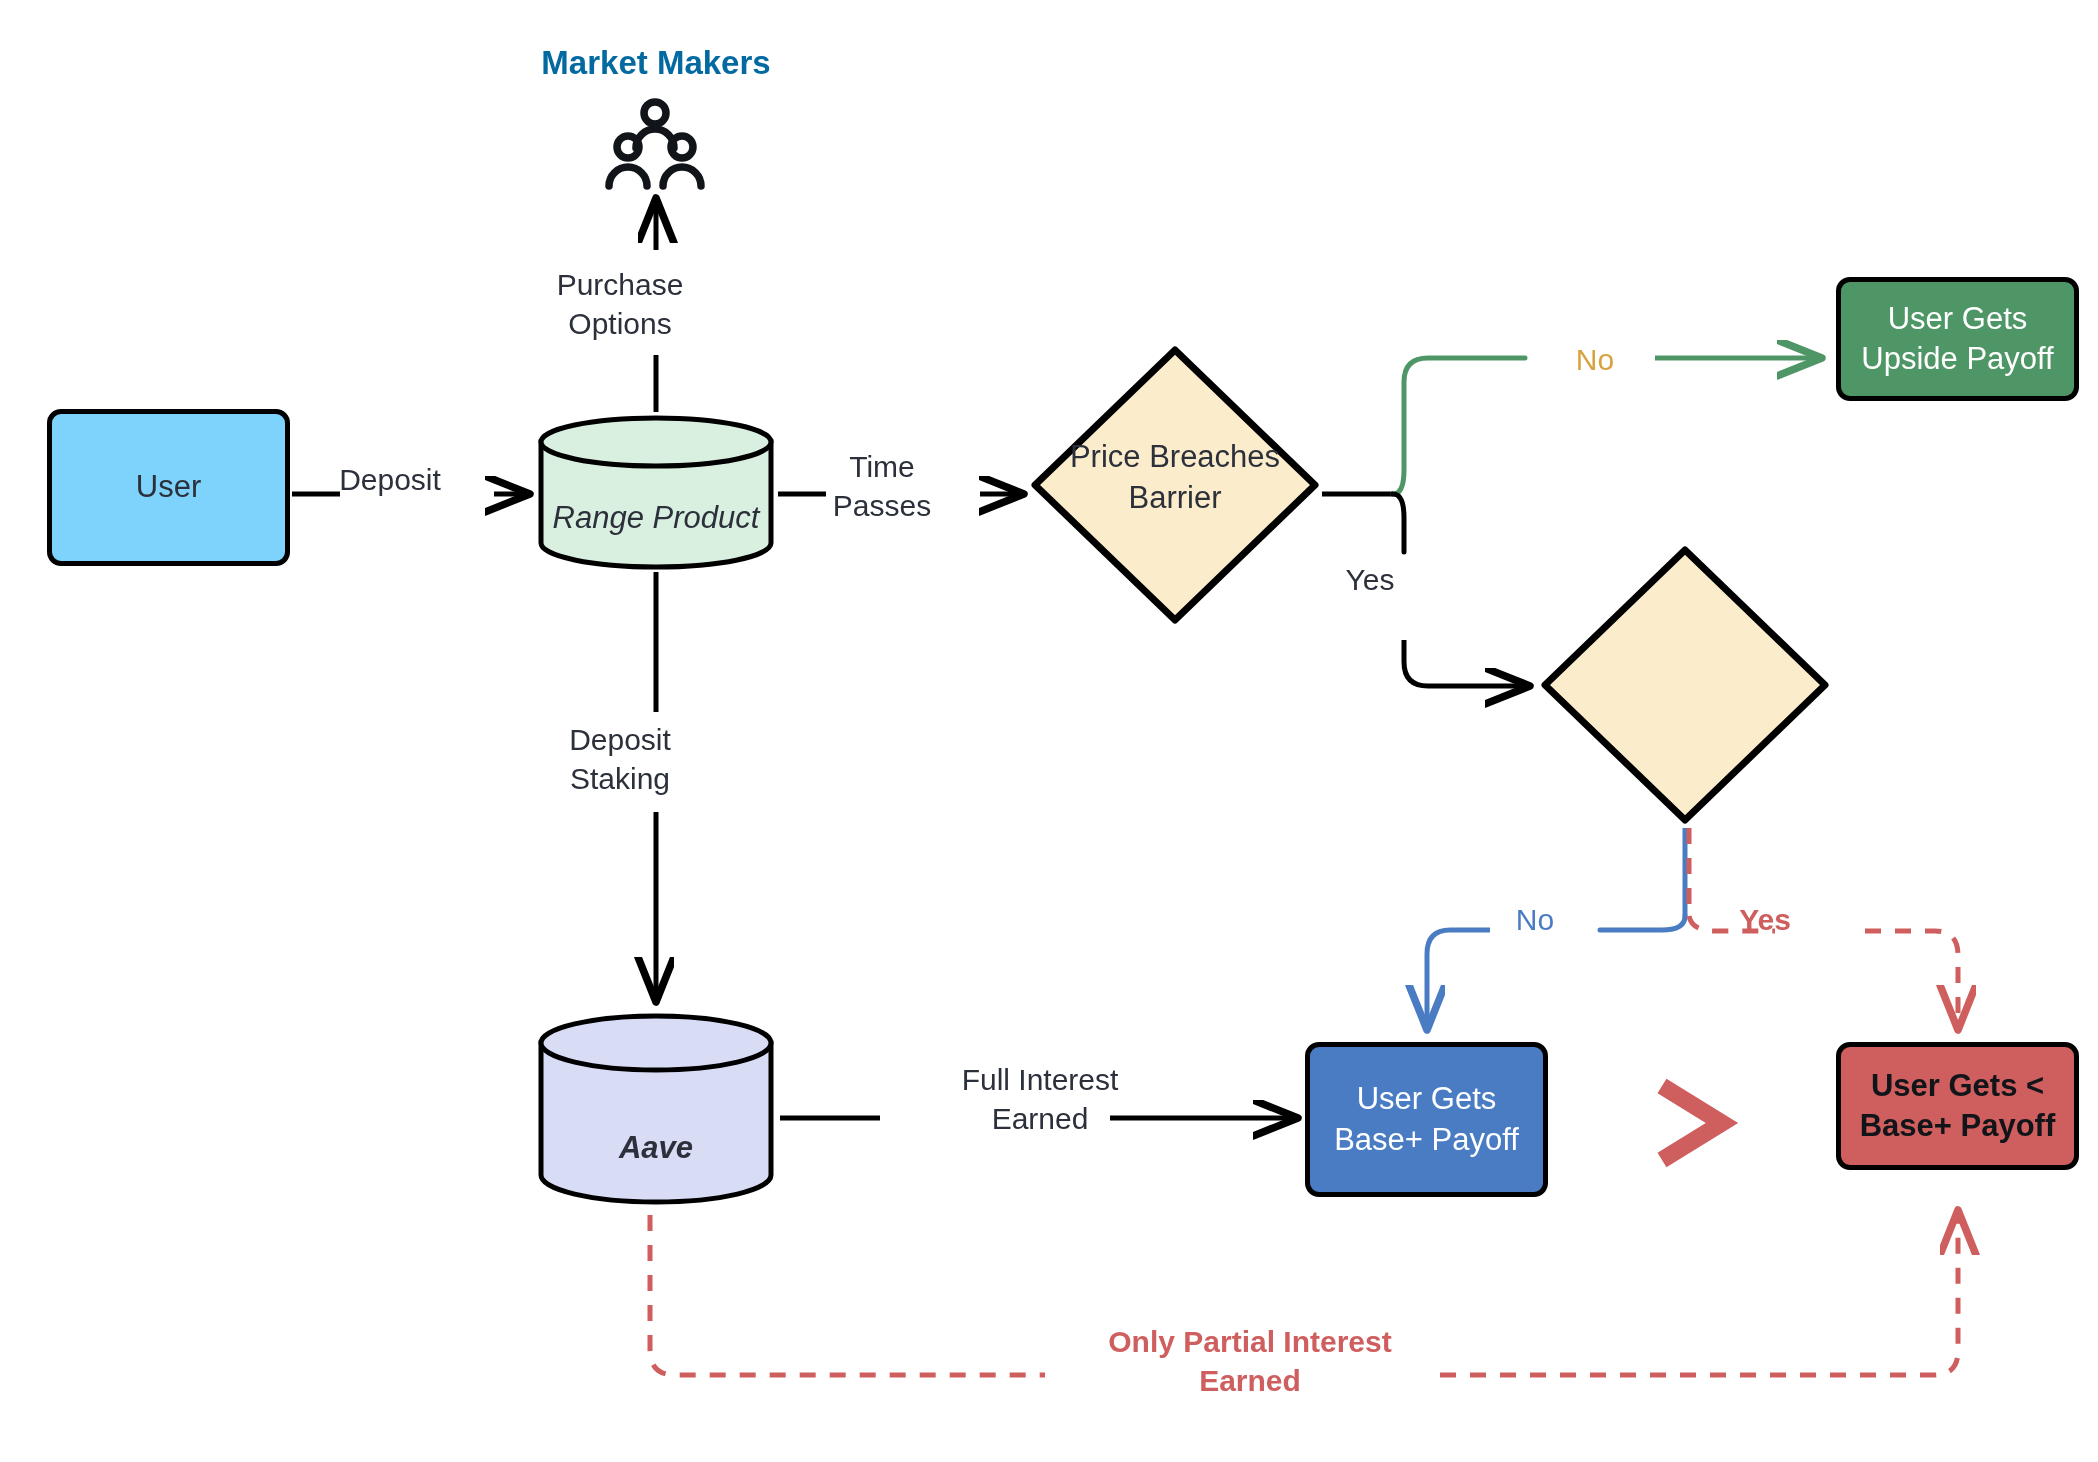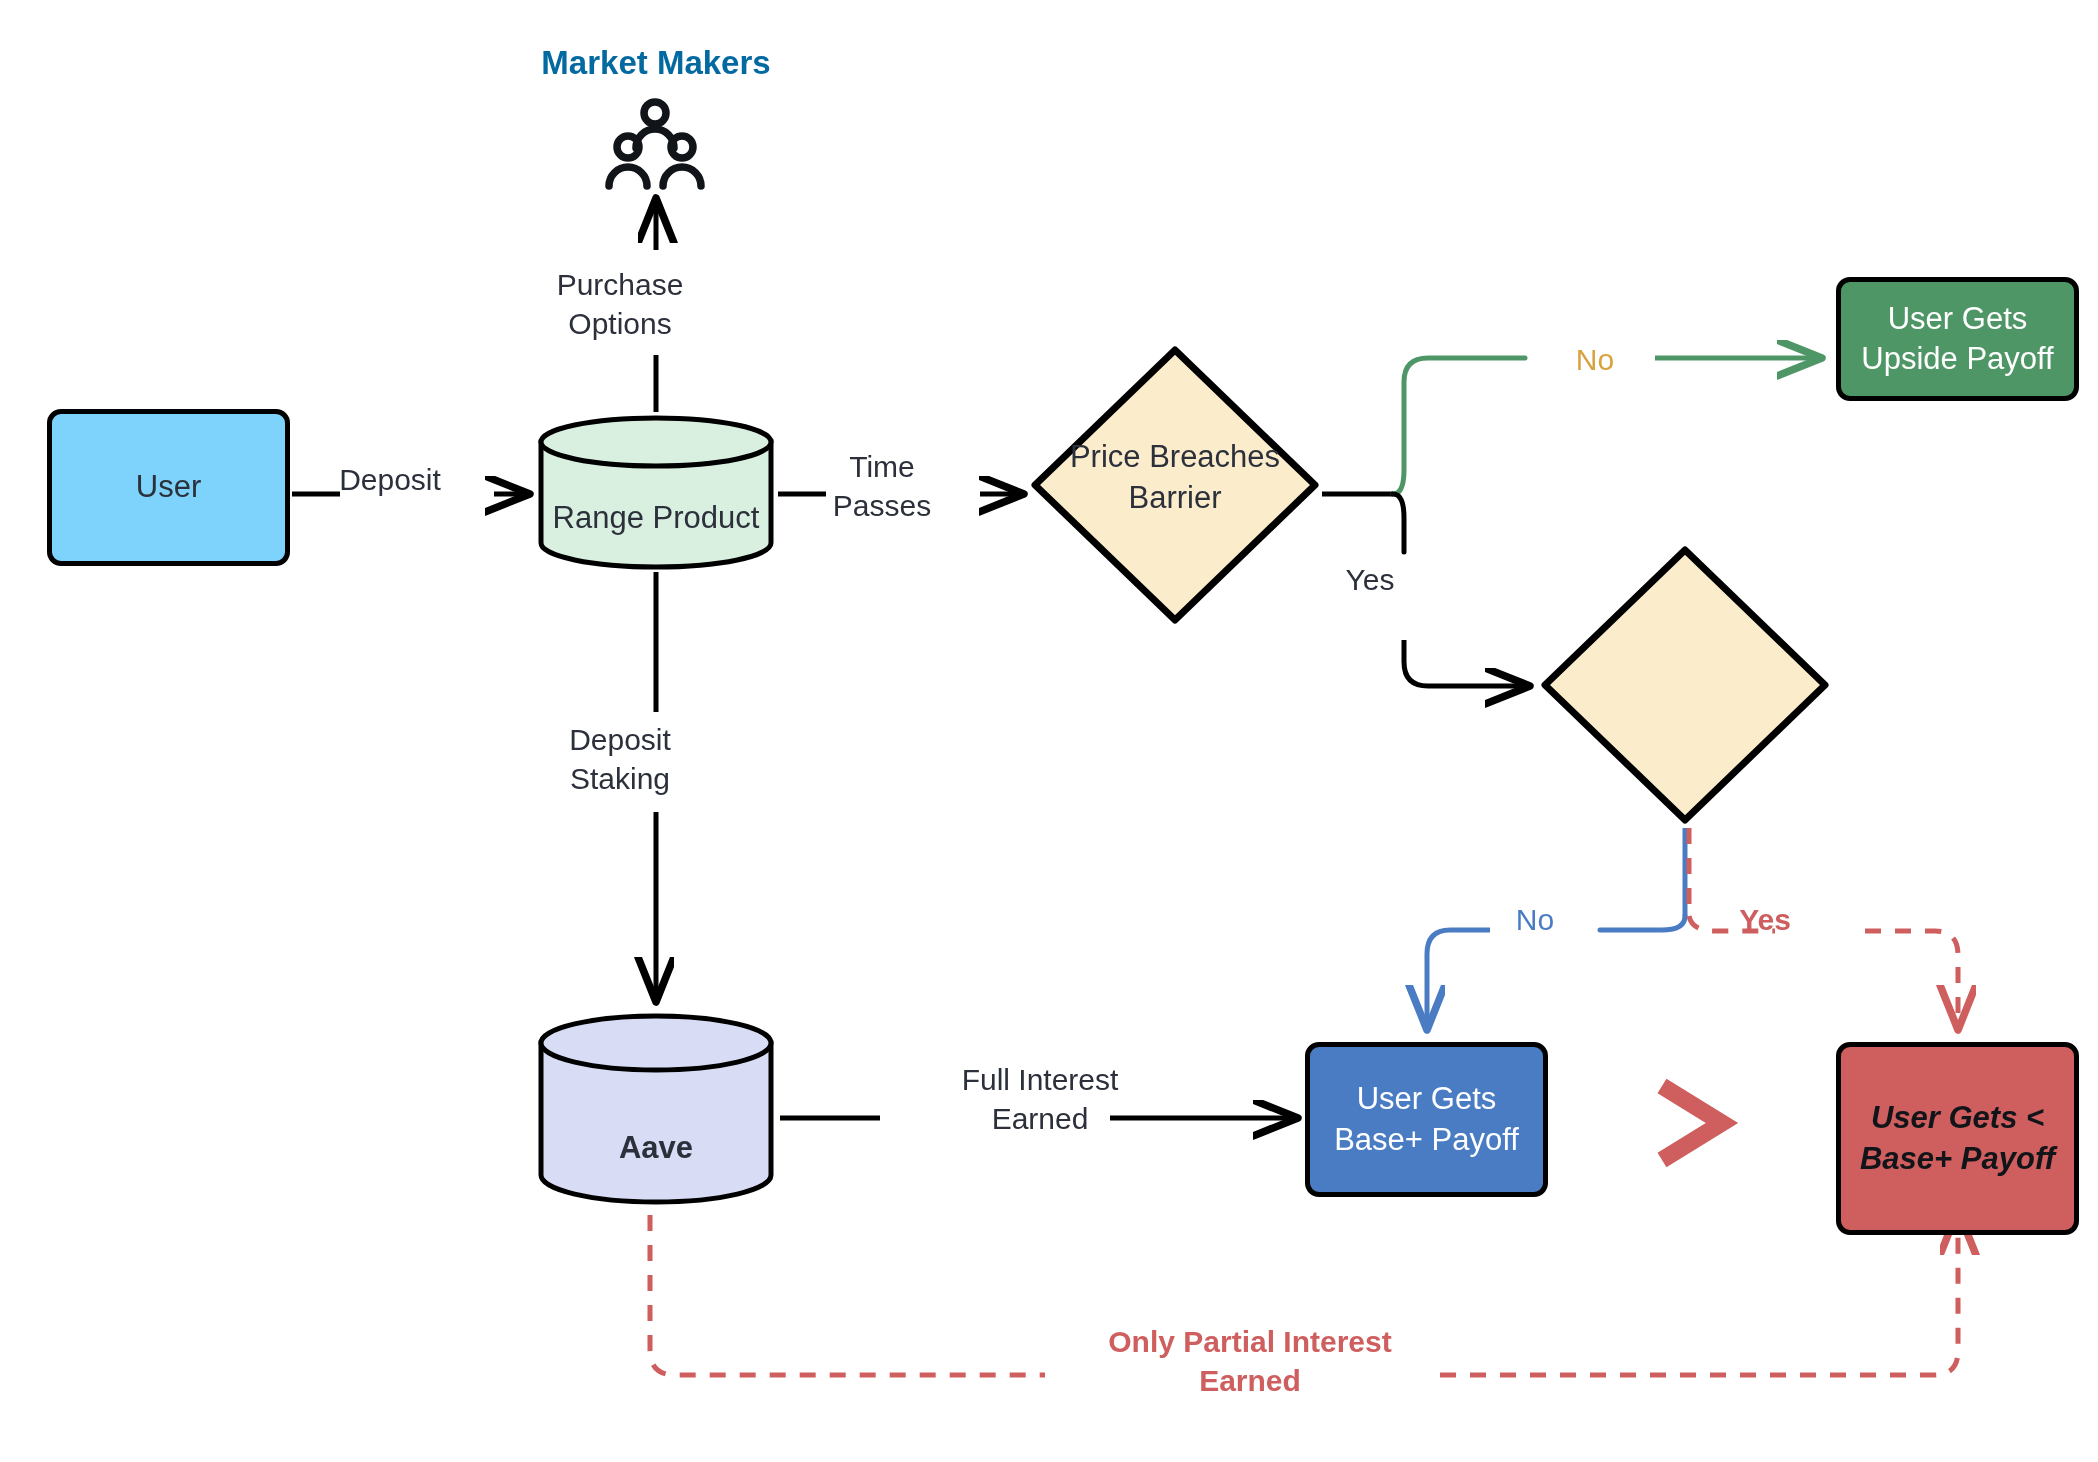--- a/index.html
+++ b/index.html
@@ -54,37 +54,37 @@
   }
   .node-upside .label { color: #ffffff; }
 
   .node-baseplus {
     left: 1305px; top: 1042px; width: 243px; height: 155px;
     background: #4a7cc4;
   }
   .node-baseplus .label { color: #ffffff; }
 
   .node-lessbase {
-    left: 1836px; top: 1042px; width: 243px; height: 193px;
+    left: 1836px; top: 1042px; width: 243px; height: 128px;
     background: #cf5e5e;
-    font-style: italic;
   }
   .node-lessbase .label { color: #111418; font-weight: bold; }
 
   
   .cyl {
     position: absolute;
   }
   .cyl svg { display: block; }
   .cyl .cyl-label {
     position: absolute;
     left: 0; right: 0;
     text-align: center;
     font-size: 31px;
     color: #2b303b;
+    font-style: italic;
   }
   .node-range { left: 536px; top: 415px; width: 240px; height: 155px; }
   .node-range .cyl-label { top: 85px; }
   .node-aave  { left: 536px; top: 1013px; width: 240px; height: 195px; }
   .node-aave  .cyl-label { top: 117px; font-weight: bold; }
 
   
   .diamond {
     position: absolute;
   }

